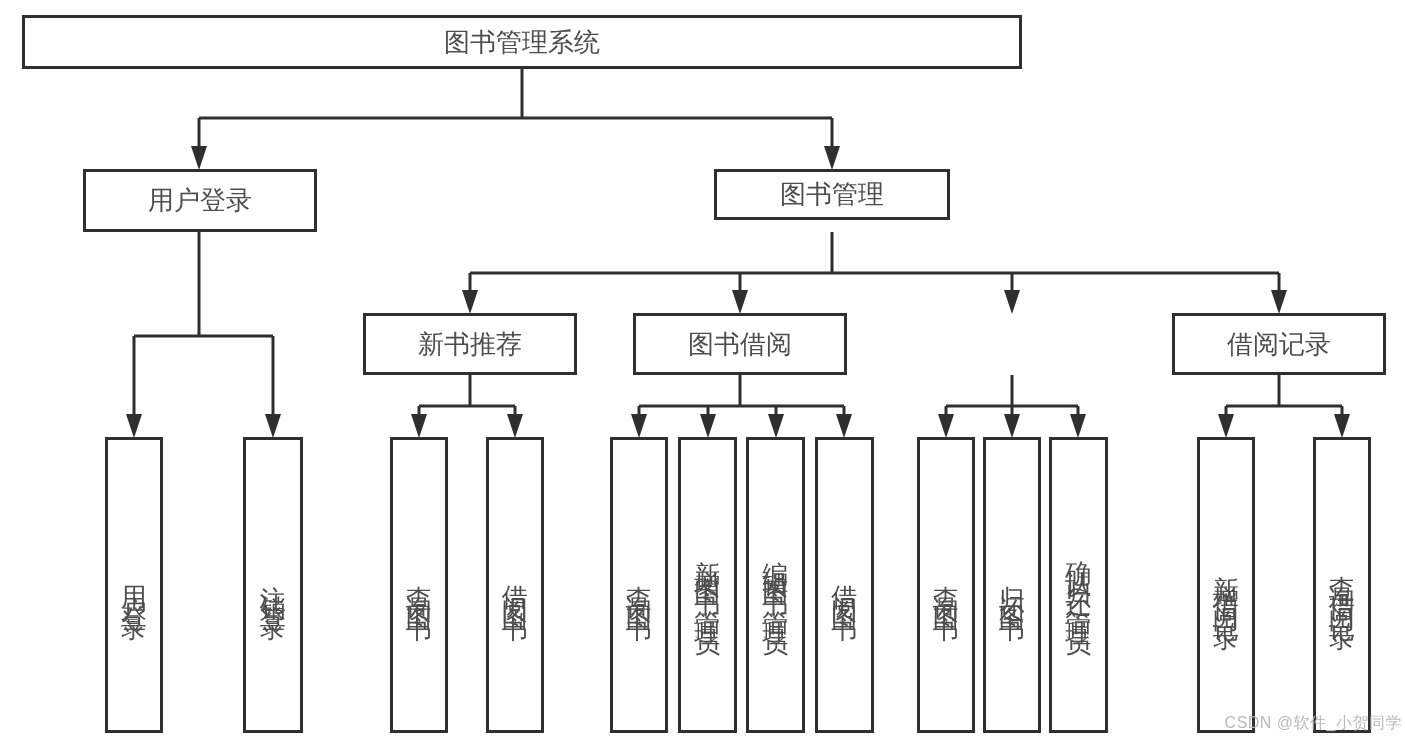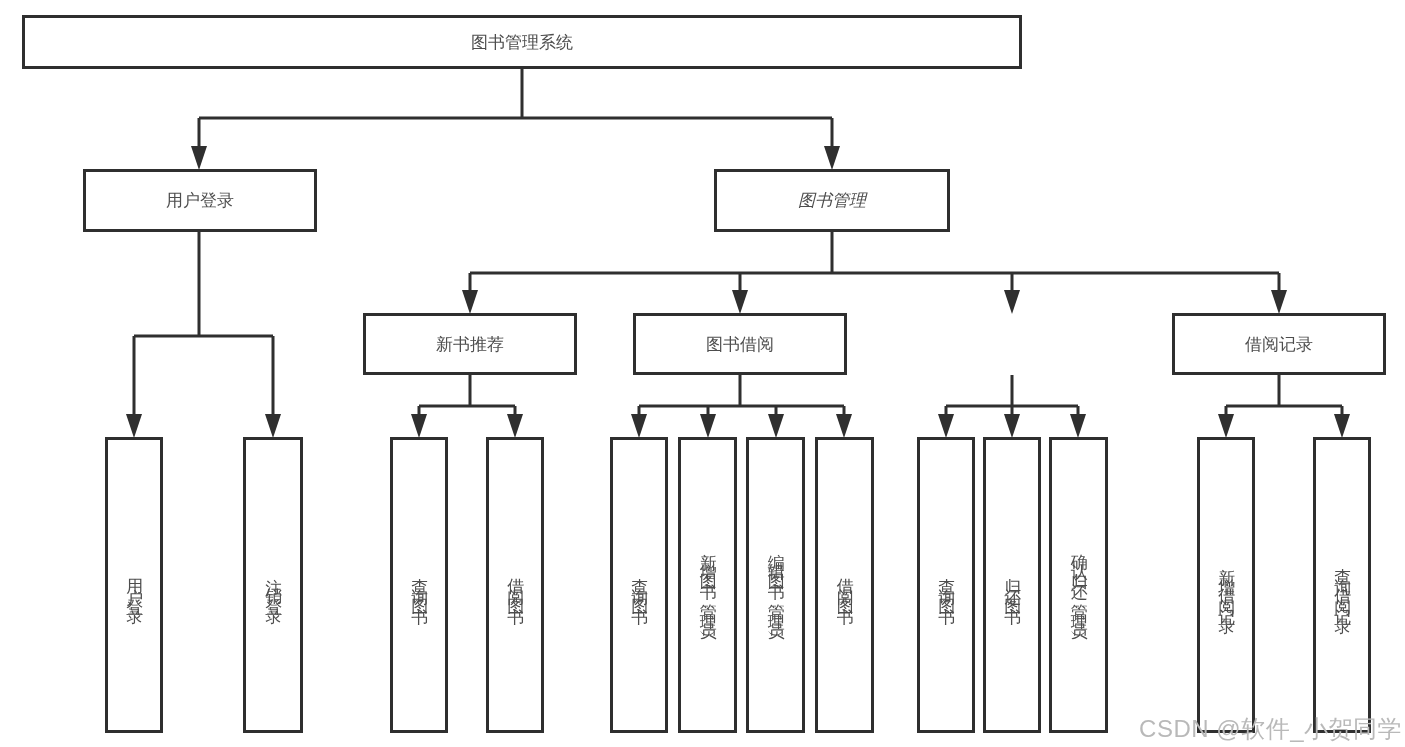--- a/index.html
+++ b/index.html
@@ -22,36 +22,36 @@
   svg.wires polygon { fill: var(--line); stroke: none; }
   .node {
     position: absolute;
     background: #fff;
     border: 3px solid var(--line);
     box-sizing: border-box;
     display: flex;
     align-items: center;
     justify-content: center;
     color: var(--text);
-    font-size: 17px;
+    font-size: 26px;
     z-index: 2;
     text-align: center;
   }
   .node.v span {
     writing-mode: vertical-rl;
     text-orientation: mixed;
     letter-spacing: 10px;
     line-height: 1.1;
     white-space: nowrap;
   }
   .watermark {
     position: absolute;
     right: 3px;
     top: 713px;
-    font-size: 24px;
+    font-size: 16px;
     color: var(--watermark);
     white-space: nowrap;
     z-index: 5;
     letter-spacing: 0.5px;
   }
 </style>
 </head>
 <body>
 
 <div class="stage">
@@ -106,21 +106,21 @@
     </g>
   </svg>
 
   <div class="node h" style="left:22px; top:15px; width:1000px; height:54px;">
     <span>图书管理系统</span>
   </div>
 
   <div class="node h" style="left:83px; top:169px; width:234px; height:63px;">
     <span>用户登录</span>
   </div>
-  <div class="node h" style="left:714px; top:169px; width:236px; height:63px;font-style:italic;">
+  <div class="node h" style="left:714px; top:169px; width:236px; height:51px;">
     <span>图书管理</span>
   </div>
 
   <div class="node h" style="left:363px; top:313px; width:214px; height:62px;">
     <span>新书推荐</span>
   </div>
   <div class="node h" style="left:633px; top:313px; width:214px; height:62px;">
     <span>图书借阅</span>
   </div>
   <div class="node h" style="left:1172px; top:313px; width:214px; height:62px;text-align:center;">

